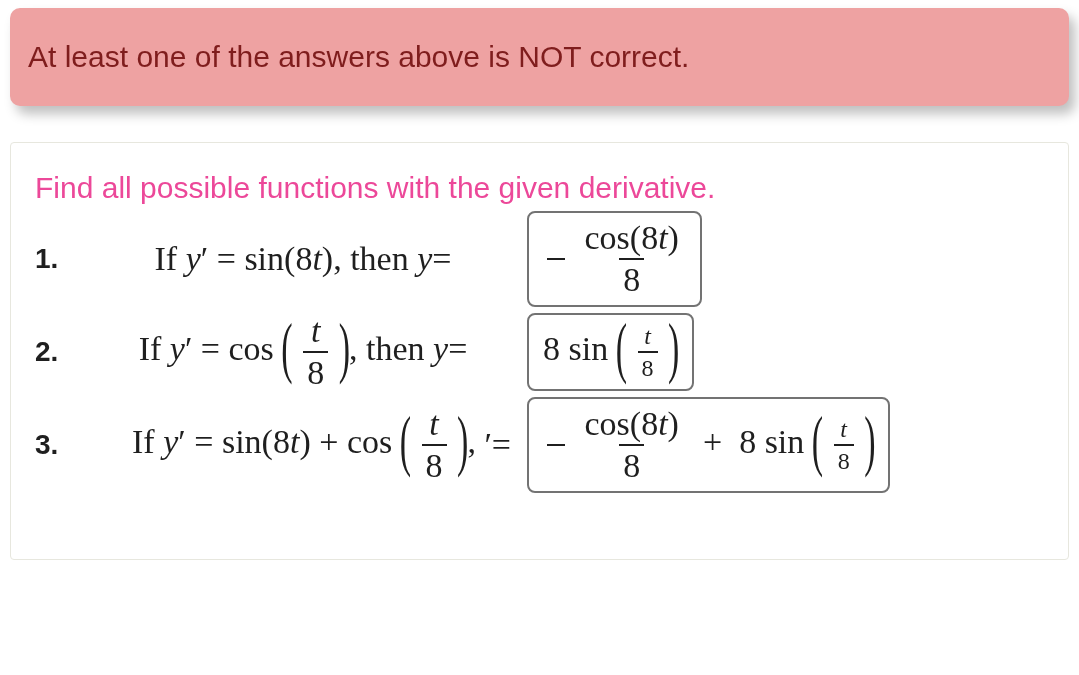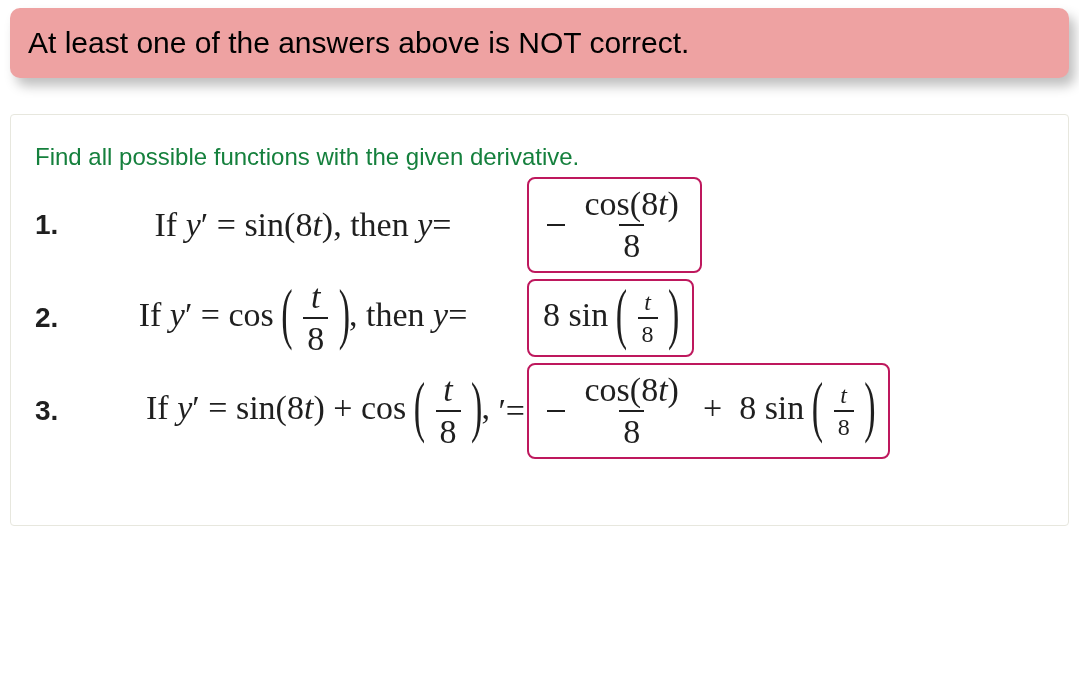--- a/index.html
+++ b/index.html
@@ -11,37 +11,37 @@
   }
   .page {
     width: 1079px;
     height: 675px;
     position: relative;
     background: #fff;
     padding: 0;
   }
   .alert {
     margin: 8px 10px 36px 10px;
-    padding: 18px 18px;
+    padding: 32px 18px;
     background: #eea2a2;
-    color: #000000;
+    color: #7f1d1d;
     font-size: 30px;
     border-radius: 10px;
     box-shadow: 6px 8px 12px rgba(0,0,0,0.25);
   }
   .content {
     margin: 0 10px 0 10px;
     border: 1px solid #e7e7de;
     border-radius: 4px;
     padding: 28px 24px 60px 24px;
     background: #fff;
   }
   .prompt {
-    font-size: 24px;
-    color: #15803d;
+    font-size: 30px;
+    color: #ec4899;
   }
   .row {
     display: flex;
     align-items: center;
     margin: 6px 0;
   }
   .num-col {
     width: 52px;
     flex: 0 0 52px;
     font-size: 28px;
@@ -52,27 +52,27 @@
   .lhs-col2 {
     flex: 0 0 440px;
     width: 440px;
     text-align: center;
     padding-right: 8px;
   }
   .lhs-col3 {
     flex: 0 0 440px;
     width: 440px;
     text-align: right;
-    padding-right: 2px;
+    padding-right: 16px;
   }
   .answer-box {
     display: inline-flex;
     align-items: center;
     justify-content: flex-end;
-    border: 2px solid #be185d;
+    border: 2px solid #737373;
     border-radius: 8px;
     padding: 8px 14px;
     min-height: 78px;
     min-width: 150px;
     background: #fff;
   }
   .math {
     font-family: "Times New Roman", Times, serif;
     font-size: 34px;
     color: #1f1f1f;

